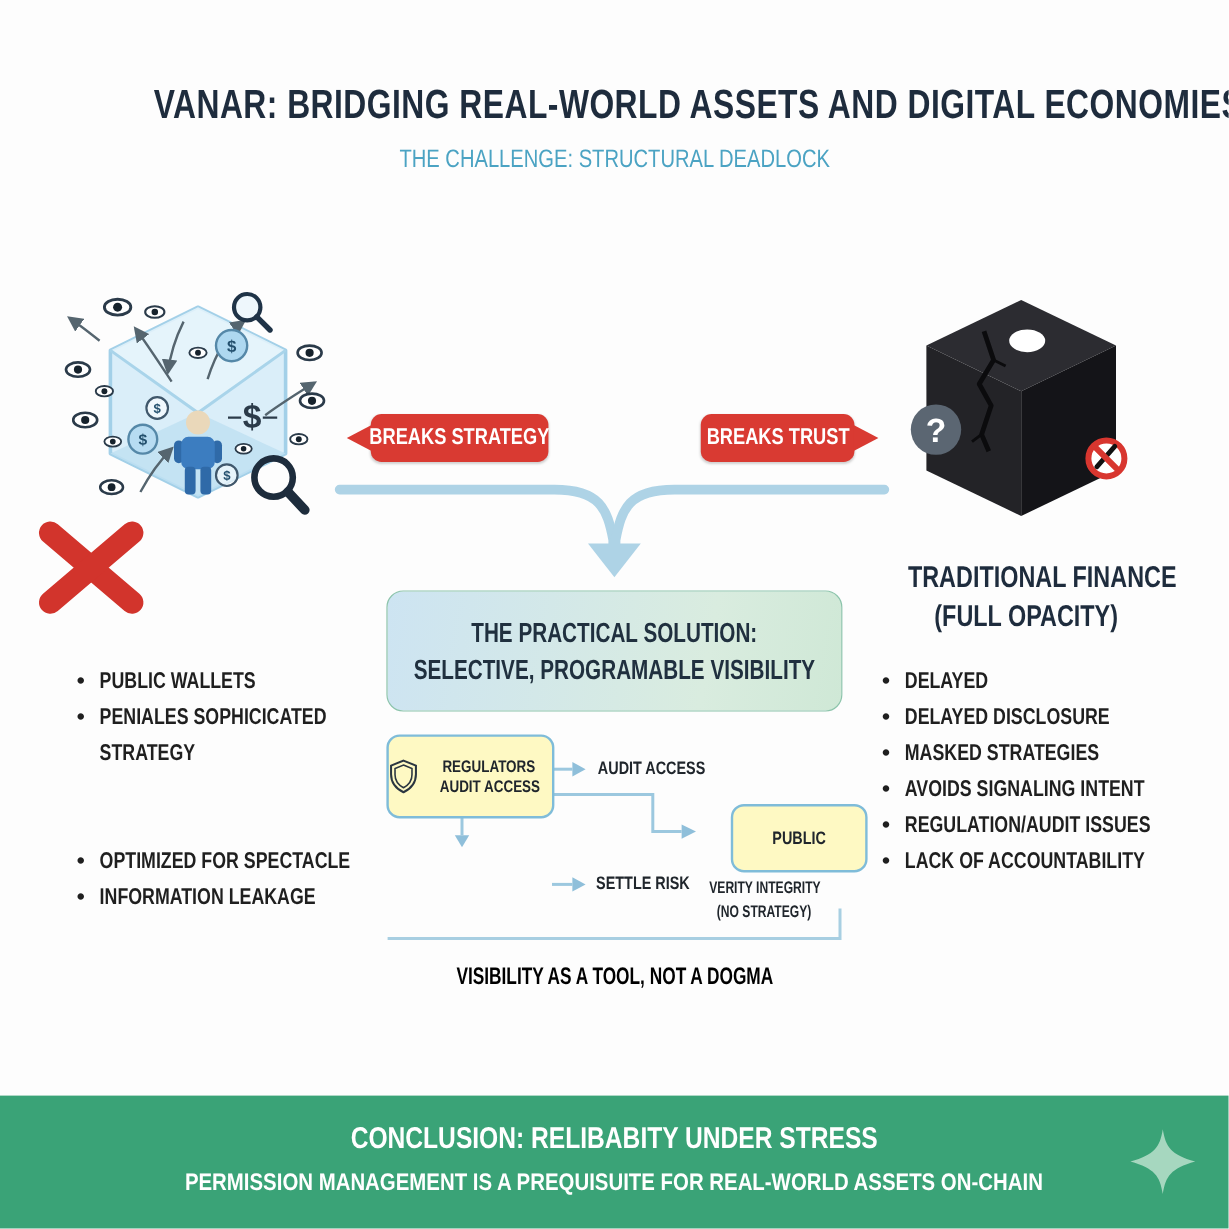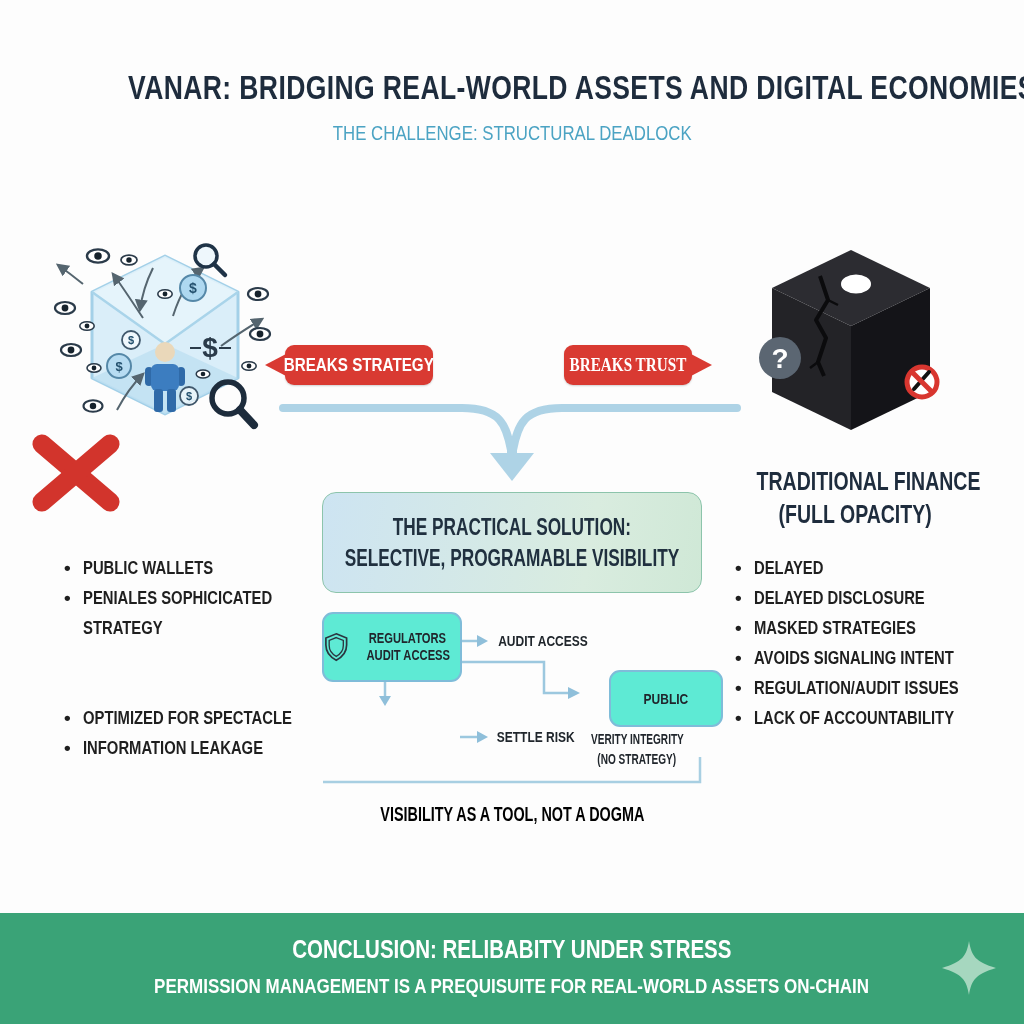--- a/index.html
+++ b/index.html
@@ -26,21 +26,21 @@
   ul.blist li{position:relative;padding-left:21px;line-height:30px;}
   ul.blist li::before{content:"•";position:absolute;left:2px;top:0;color:#1f1f1f;}
   
   .solution{left:322px;top:492px;width:378px;height:99px;border-radius:14px;
             background:linear-gradient(100deg,#cde4f2 0%,#d9ecdf 70%,#cfe8d6 100%);
             border:1.5px solid #8cc4ab;display:flex;flex-direction:column;align-items:center;
             justify-content:center;gap:3px;}
   .solution .sline{font-size:23px;font-weight:700;color:#20303f;line-height:28px;}
   .solution .sline .cond{transform:scaleX(0.75);}
   
-  .fbox{position:absolute;background:#5eead4;border:2px solid #7fbcd9;border-radius:11px;
+  .fbox{position:absolute;background:#fef9c3;border:2px solid #7fbcd9;border-radius:11px;
         display:flex;align-items:center;justify-content:center;gap:7px;}
   .fbox .lbl{font-size:14px;font-weight:700;color:#20262c;text-align:center;line-height:17px;}
   .flabel{position:absolute;font-size:15px;font-weight:700;color:#20262c;}
   .fcaption{font-size:14px;font-weight:700;color:#20262c;line-height:20px;text-align:center;}
   .tagline{top:803px;font-size:20px;font-weight:700;color:#000000;}
   .tagline .cond{transform:scaleX(0.72);}
   
   #footer{position:absolute;left:0;top:913px;width:1024px;height:111px;background:#3aa377;}
   #footer .ftitle{top:22px;font-size:25px;font-weight:700;color:#fff;}
   #footer .fsub{top:62px;font-size:20px;font-weight:700;color:#fff;}
@@ -151,25 +151,25 @@
     <g>
       <circle cx="181" cy="30" r="11" fill="#eef7fc" stroke="#1f3347" stroke-width="3.5"></circle>
       <line x1="189" y1="38" x2="200" y2="49" stroke="#1f3347" stroke-width="4.5" stroke-linecap="round"></line>
     </g>
     <g>
       <circle cx="203" cy="172" r="16" fill="none" stroke="#1d2c3c" stroke-width="5.5"></circle>
       <line x1="215" y1="184" x2="229" y2="199" stroke="#1d2c3c" stroke-width="8" stroke-linecap="round"></line>
     </g>
   </svg>
 
-  <div class="badge bleft abs" style="left:285px;top:345px;width:148px;justify-content:center;">
+  <div class="badge bleft abs" style="left:309px;top:345px;width:148px;justify-content:center;">
     <span class="tail"></span>
     <span class="cond" style="transform:scaleX(0.8);">BREAKS STRATEGY</span>
   </div>
-  <div class="badge bright abs" style="left:564px;top:345px;width:128px;font-family:Liberation Serif, serif;">
+  <div class="badge bright abs" style="left:584px;top:345px;width:128px;">
     <span class="tail"></span>
     <span class="cond" style="transform:scaleX(0.8);">BREAKS TRUST</span>
   </div>
 
   <svg class="abs" style="left:758px;top:242px;" width="190" height="196" viewBox="0 0 190 196">
     <g>
       <polygon points="93,8 172,46 93,84 14,46" fill="#2c2c31"></polygon>
       <polygon points="14,46 93,84 93,188 14,150" fill="#232327"></polygon>
       <polygon points="172,46 93,84 93,188 172,150" fill="#141418"></polygon>
       <ellipse cx="98" cy="42" rx="15" ry="9.5" fill="#ffffff"></ellipse>

